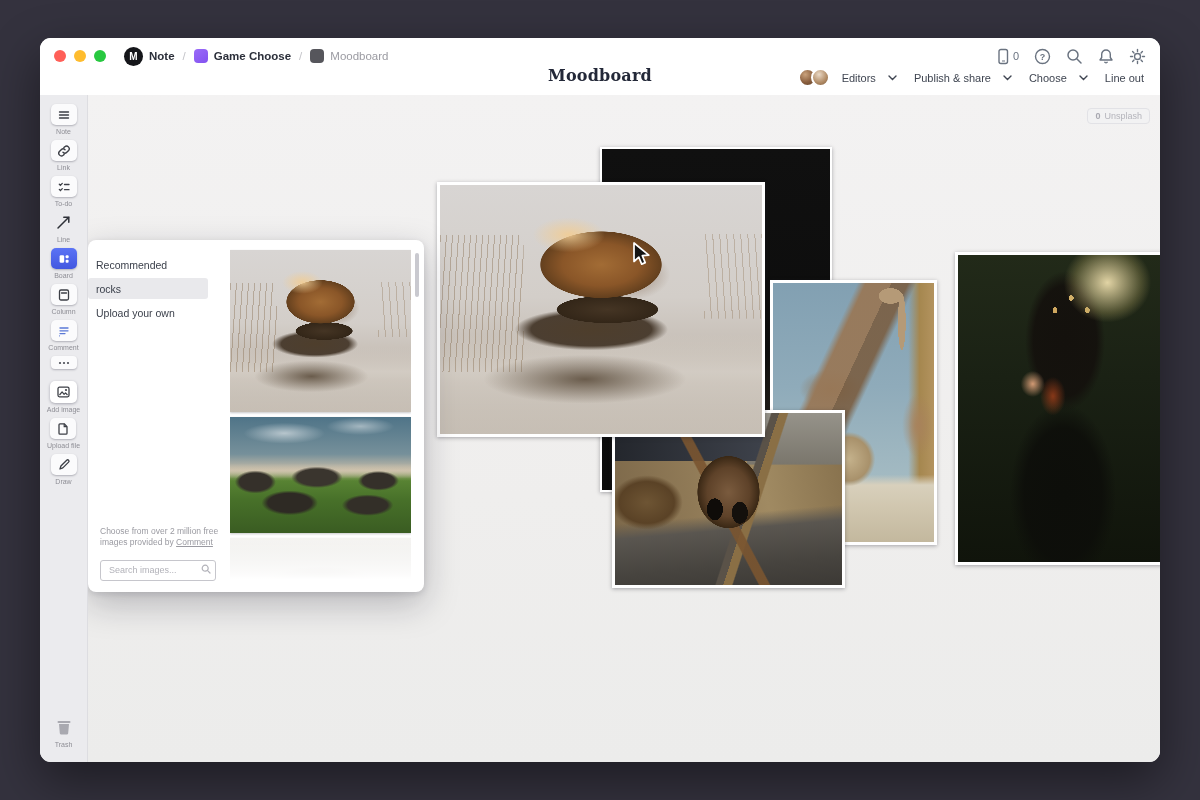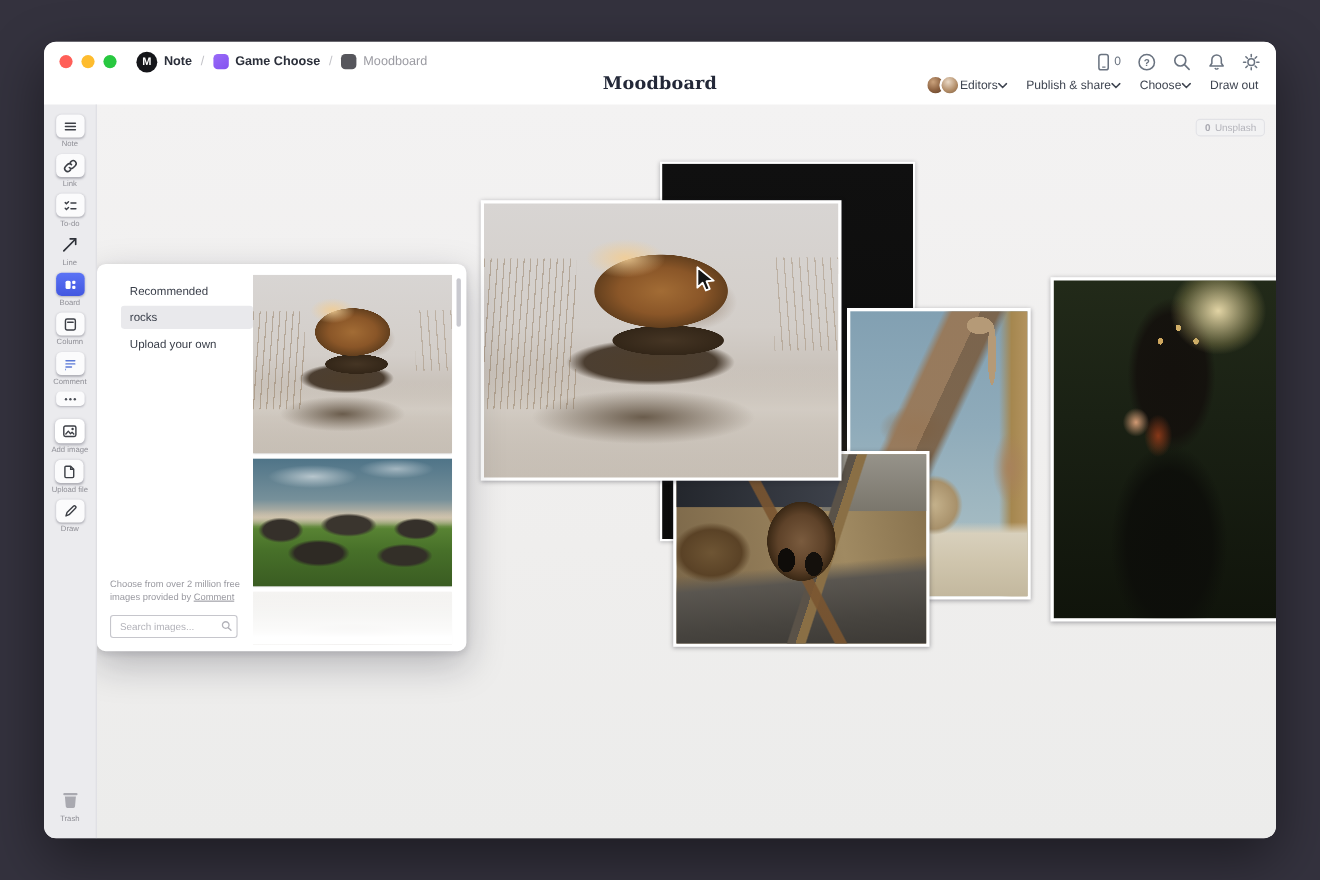--- a/index.html
+++ b/index.html
@@ -35,21 +35,21 @@
   .tb-ic svg { display:block; }
   .dev-count { font-size:11px; color:#6a7380; }
   .board-title { position:absolute; top:28px; left:0; right:0; text-align:center;
     font-family:"DejaVu Serif", serif; font-size:16px; font-weight:bold; color:#232838; letter-spacing:.2px; }
   .head-actions { position:absolute; top:30px; right:16px; display:flex; align-items:center; gap:17px;
     font-size:11px; color:#3f4551; }
   .avatars { display:flex; }
   .avatar { width:19px; height:19px; border-radius:50%; border:2px solid #fff; }
   .av1 { background:radial-gradient(circle at 35% 30%, #caa27c 0%, #8a5f3e 55%, #5d3f2a 100%); }
   .av2 { background:radial-gradient(circle at 40% 30%, #ead9c6 0%, #b08a64 60%, #7a5a3e 100%); margin-left:-6px; }
-  .act { display:flex; align-items:center; gap:0; cursor:default; white-space:nowrap; }
+  .act { display:flex; align-items:center; gap:12px; cursor:default; white-space:nowrap; }
   .chev { display:block; }
   
   .main { position:absolute; top:57px; left:0; right:0; bottom:0; display:flex; }
   .sidebar { width:48px; background:#ebebee; border-right:1px solid #dddde1;
     display:flex; flex-direction:column; align-items:center; padding-top:9px; z-index:30; }
   .tool { display:flex; flex-direction:column; align-items:center; margin-bottom:5px; }
   .tool-btn { width:26px; height:21px; border-radius:5px; background:#fbfbfc;
     box-shadow:0 1px 2px rgba(40,40,60,.3); display:flex; align-items:center; justify-content:center; }
   .tool-btn.flat { background:transparent; box-shadow:none; }
   .tool-btn.board { background:linear-gradient(180deg,#5b73f5,#4257e0); }
@@ -147,21 +147,21 @@
   
   .unsorted { position:absolute; top:13px; right:10px; z-index:5;
     background:#f2f2f3; border:1px solid #e2e2e6; border-radius:4px;
     padding:2px 7px; font-size:9px; color:#b4b4bb; display:flex; gap:4px; align-items:center; }
   .unsorted .cnt { color:#a8a8b0; font-weight:bold; }
   
   .popup { position:absolute; left:0; top:145px; width:336px; height:352px; z-index:10;
     background:#fff; border-radius:8px; box-shadow:0 12px 34px rgba(20,20,35,.25), 0 2px 6px rgba(20,20,35,.12); }
   .popup-caret { position:absolute; left:-5px; top:210px; width:11px; height:11px; background:#fff;
     transform:rotate(45deg); }
-  .popup-menu { position:absolute; left:22px; top:14px; width:120px; }
+  .popup-menu { position:absolute; left:0; top:14px; width:120px; }
   .pm-item { height:21px; display:flex; align-items:center; padding:0 8px; font-size:10.5px;
     color:#3a3f4a; border-radius:3px; margin-bottom:3px; white-space:nowrap; }
   .pm-item.sel { background:#e9e9ec; }
   .popup-foot { position:absolute; left:12px; top:286px; width:126px;
     font-size:8.5px; line-height:11px; color:#9a9aa1; }
   .popup-foot a { color:#9a9aa1; text-decoration:underline; }
   .search-wrap { position:absolute; left:12px; top:319px; width:116px; height:21px; }
   .search-input { width:100%; height:100%; border:1px solid #c6c6cc; border-radius:3px;
     font-family:"Liberation Sans", sans-serif; font-size:9px; color:#4a4a52; padding:0 18px 0 8px;
     outline:none; background:#fff; }
@@ -260,21 +260,21 @@
             <path d="M1 1l3.5 3.5L8 1" fill="none" stroke="#3f4551" stroke-width="1.4" stroke-linecap="round"></path>
           </svg>
       </div>
       <div class="act">
         <span>Choose</span>
         <svg class="chev" width="9" height="6" viewBox="0 0 9 6">
             <path d="M1 1l3.5 3.5L8 1" fill="none" stroke="#3f4551" stroke-width="1.4" stroke-linecap="round"></path>
           </svg>
       </div>
       <div class="act">
-        <span>Draw out</span>
+        <span>Line out</span>
       </div>
     </div>
   </div>
 
   <div class="main">
 
     <div class="sidebar">
       <div class="tool">
         <div class="tool-btn">
             <svg width="14" height="14" viewBox="0 0 14 14">

